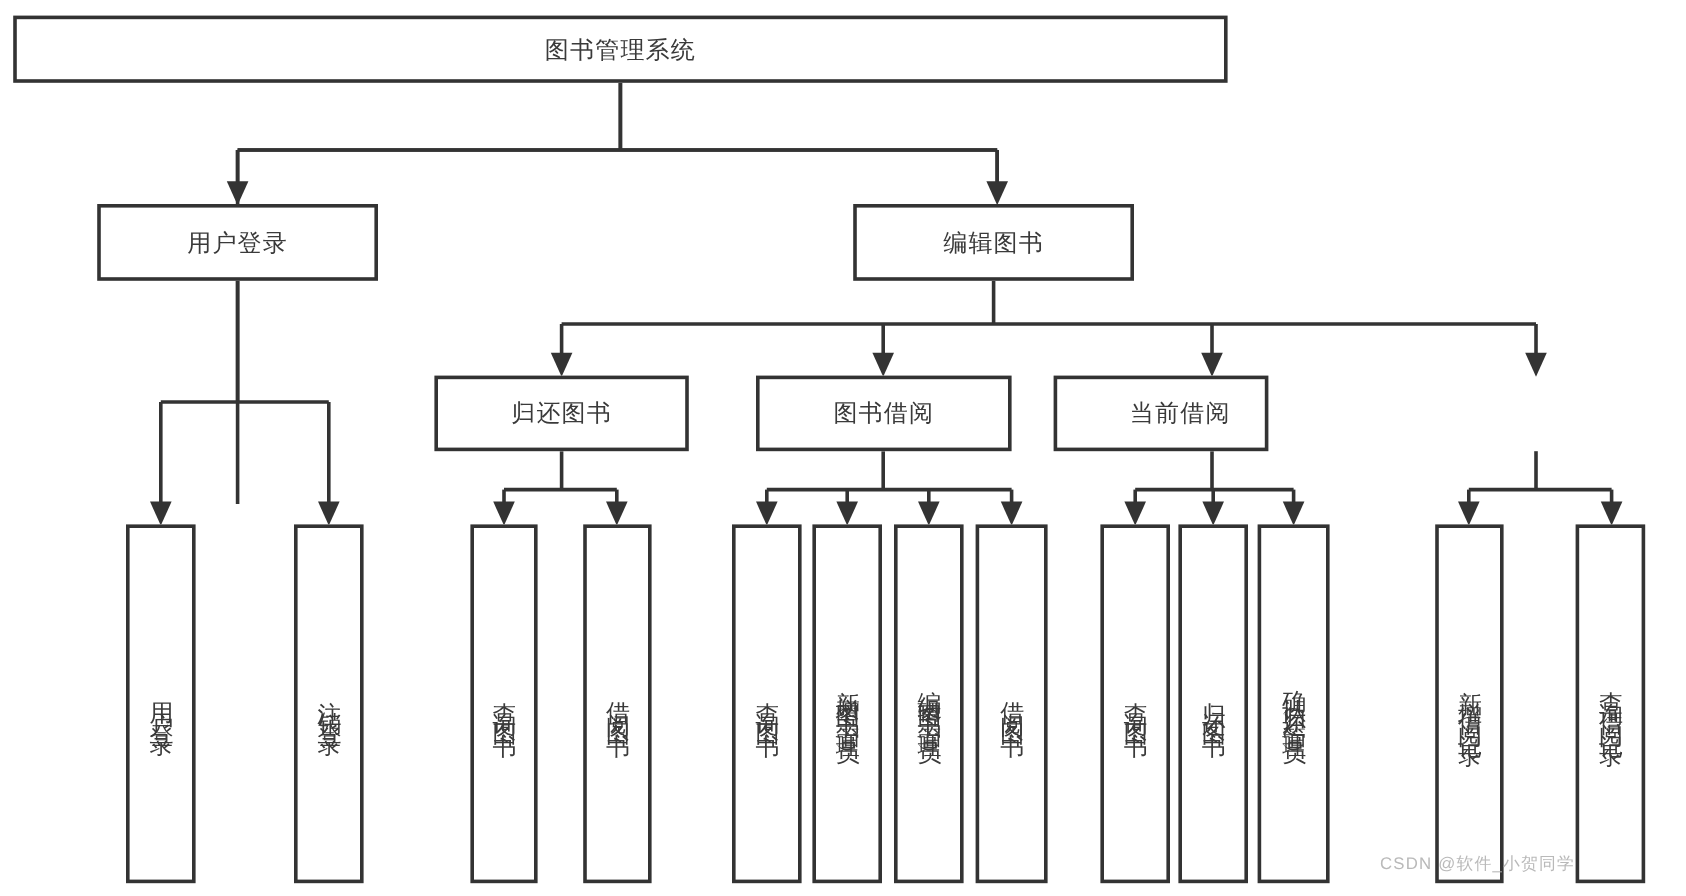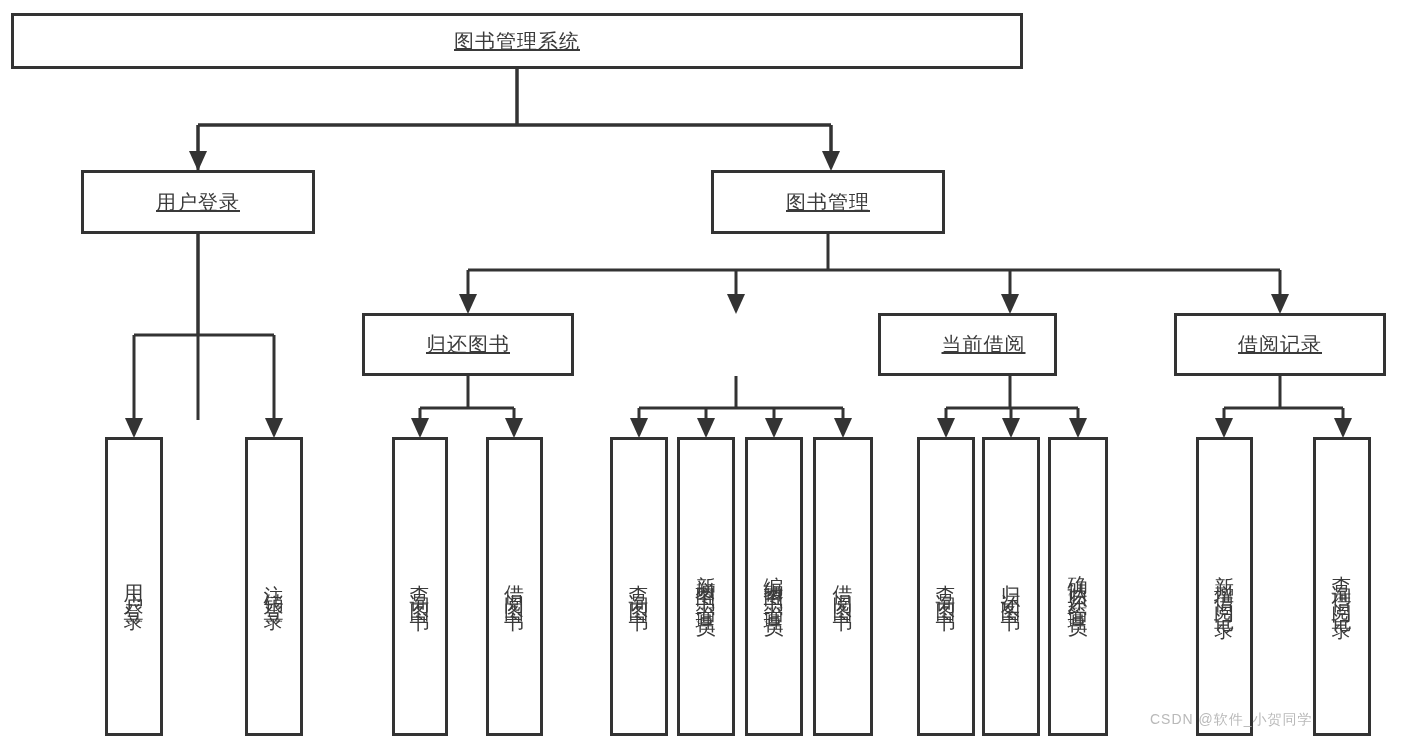--- a/index.html
+++ b/index.html
@@ -28,21 +28,20 @@
     border: 3px solid #333333;
     display: flex;
     align-items: center;
     justify-content: center;
     color: #3a3a3a;
   }
   .node.h .lbl {
     font-size: 20px;
     letter-spacing: 1px;
     white-space: nowrap;
-    text-decoration: underline;
   }
   .node.leaf .lbl {
     writing-mode: vertical-lr;
     text-orientation: mixed;
     font-size: 20px;
     letter-spacing: 9px;
     line-height: 1;
     white-space: nowrap;
   }
   .watermark {
@@ -143,32 +142,32 @@
   </svg>
 
   <div class="node h" style="left:11px; top:13px; width:1012px; height:56px;">
     <span class="lbl">图书管理系统</span>
   </div>
 
   <div class="node h" style="left:81px; top:170px; width:234px; height:64px;">
     <span class="lbl">用户登录</span>
   </div>
   <div class="node h" style="left:711px; top:170px; width:234px; height:64px;">
-    <span class="lbl">图书管理</span>
+    <span class="lbl">编辑图书</span>
   </div>
 
   <div class="node h" style="left:362px; top:313px; width:212px; height:63px;">
     <span class="lbl">归还图书</span>
   </div>
+  <div class="node h" style="left:630px; top:313px; width:213px; height:63px;">
+    <span class="lbl">图书借阅</span>
+  </div>
   <div class="node h" style="left:878px; top:313px; width:179px; height:63px;padding-left:32px;">
     <span class="lbl">当前借阅</span>
   </div>
-  <div class="node h" style="left:1174px; top:313px; width:212px; height:63px;">
-    <span class="lbl">借阅记录</span>
-  </div>
 
   <div class="node leaf" style="left:105px; top:437px; width:58px; height:299px;">
     <span class="lbl">用户登录</span>
   </div>
   <div class="node leaf" style="left:245px; top:437px; width:58px; height:299px;">
     <span class="lbl">注销登录</span>
   </div>
 
   <div class="node leaf" style="left:392px; top:437px; width:56px; height:299px;">
     <span class="lbl">查询图书</span>

